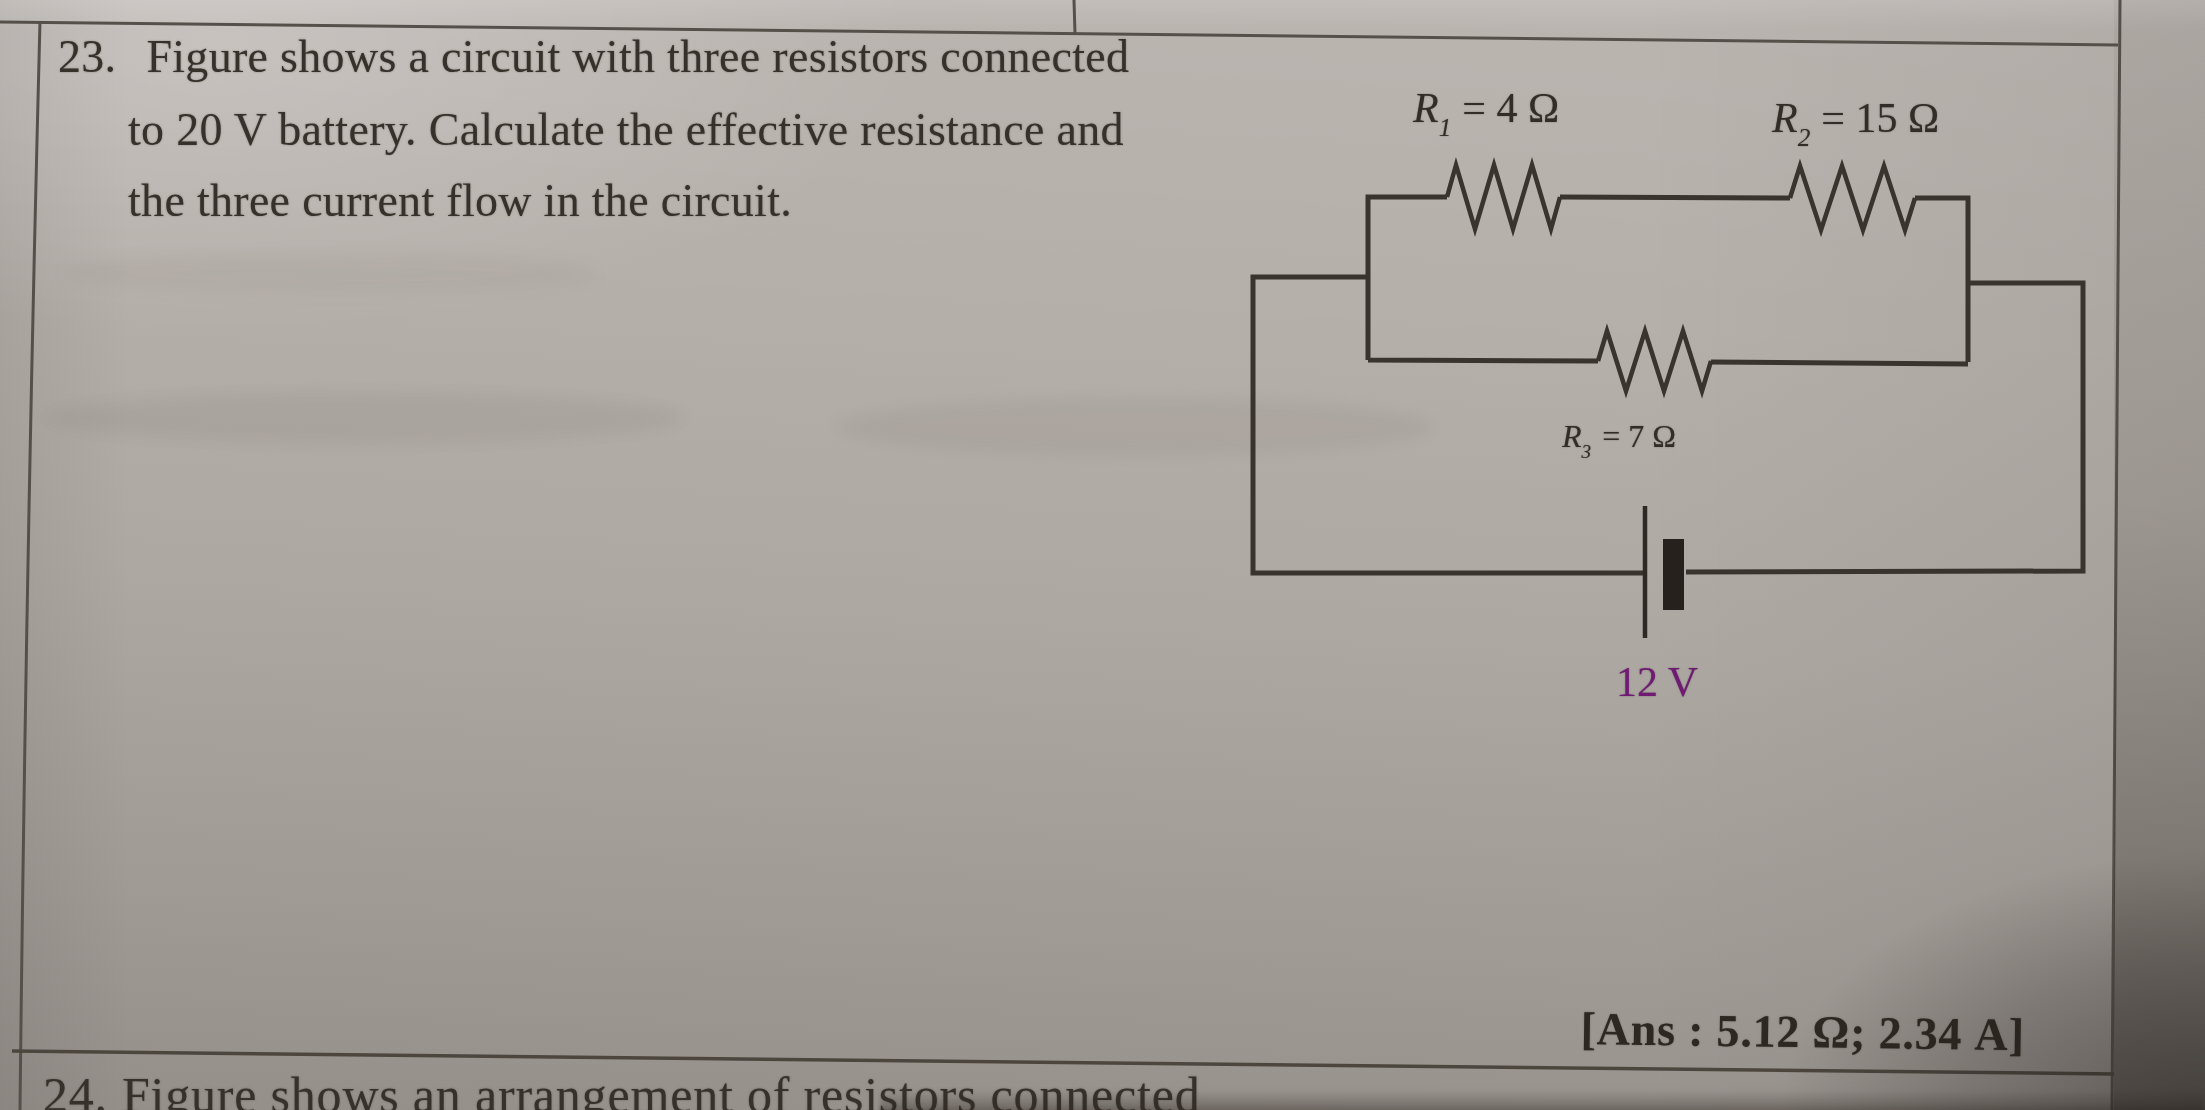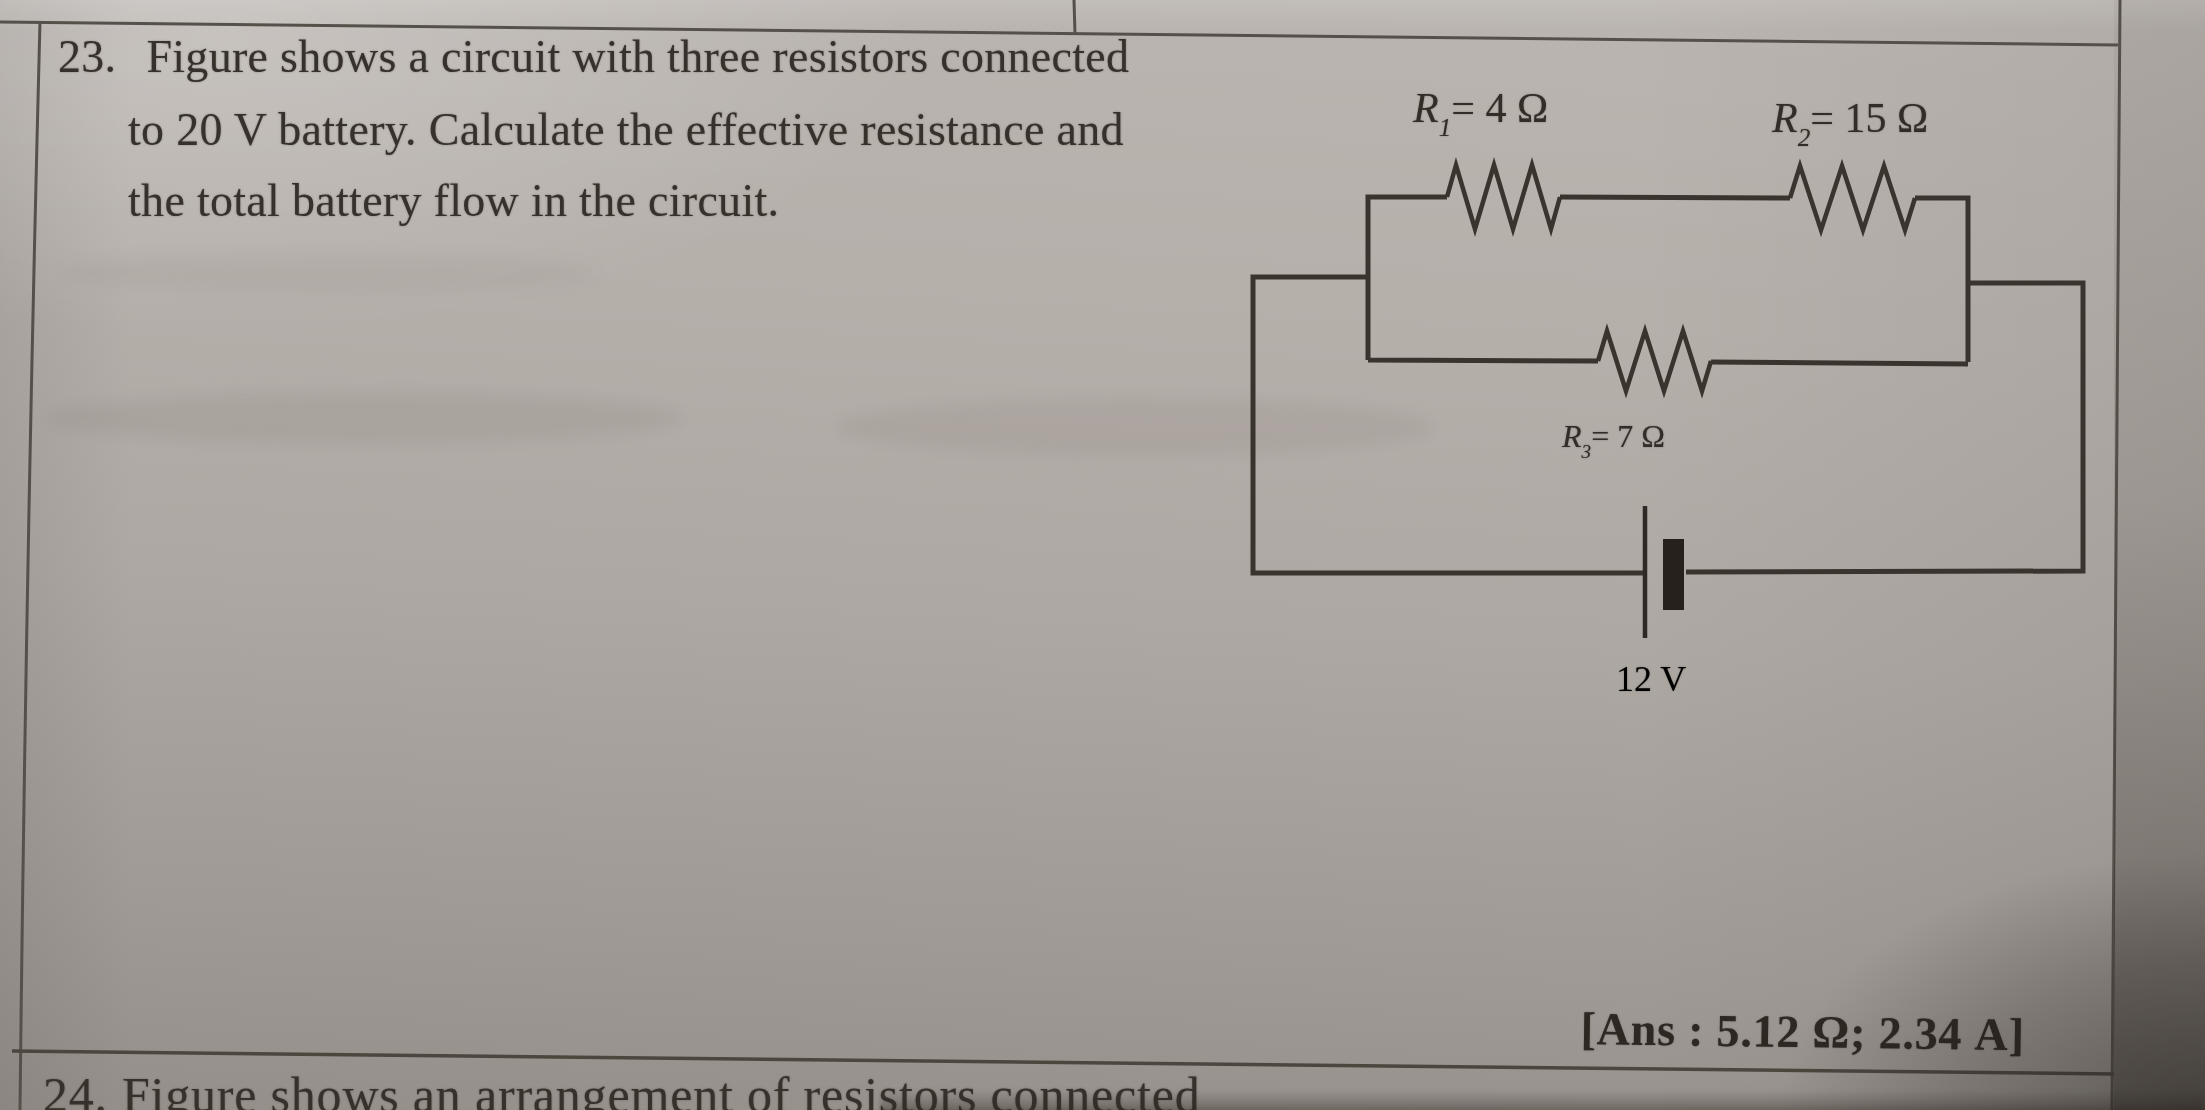--- a/index.html
+++ b/index.html
@@ -28,25 +28,25 @@
   .qnum{margin-right:30px;}
   .q24-line{left:43px;top:1068px;font-size:50px;letter-spacing:0.8px;}
   .q24-line .qnum{margin-right:14px;}
   .ans{position:absolute;left:1581px;top:1002px;font-size:46px;font-weight:bold;letter-spacing:0.8px;
     color:#2e2822;transform:rotate(0.8deg);transform-origin:left top;white-space:nowrap;
     text-shadow:0 0 1.5px rgba(46,40,34,0.5);z-index:2;}
   .rlabel{position:absolute;font-size:42px;color:#332d27;white-space:nowrap;
     text-shadow:0 0 1.5px rgba(51,45,39,0.55);z-index:2;}
   .rsym{font-style:italic;}
   .rlabel sub{font-size:0.6em;position:relative;top:0.2em;font-style:italic;}
-  .rval{}
+  .rval{margin-left:11px;}
   .lbl-r1{left:1413px;top:84px;}
   .lbl-r2{left:1772px;top:94px;}
   .lbl-r3{left:1562px;top:418px;font-size:32px;}
-  .lbl-batt{left:1616px;top:658px;font-size:36px;position:absolute;color:#000000;
+  .lbl-batt{left:1616px;top:658px;font-size:42px;position:absolute;color:#701a75;
     text-shadow:0 0 1.5px rgba(51,45,39,0.55);z-index:2;}
   .edge-right{left:2114px;top:0;width:91px;height:1110px;z-index:3;
     background:linear-gradient(180deg, rgba(70,62,55,0.06) 0%, rgba(70,62,55,0.13) 45%, rgba(50,44,38,0.30) 80%, rgba(40,35,30,0.44) 100%);}
   .corner-shadow{right:0;bottom:0;width:430px;height:260px;z-index:4;
     background:radial-gradient(ellipse at 100% 100%, rgba(30,26,22,0.45) 0%, rgba(30,26,22,0.22) 40%, rgba(30,26,22,0) 70%);}
   .bottom-band{left:880px;bottom:-6px;width:1325px;height:26px;z-index:3;filter:blur(2px);
     background:linear-gradient(0deg, rgba(45,39,33,0.55) 0%, rgba(45,39,33,0.18) 60%, rgba(45,39,33,0) 100%);}
 </style>
 </head>
 <body>
@@ -74,21 +74,21 @@
     <path stroke-width="4.5" d="M 1790,198 l 10,-32 l 21,64 l 21,-64 l 21,64 l 21,-64 l 21,64 l 10,-32"></path>
     <path stroke-width="4.5" d="M 1598,361 l 9,-30 l 19,60 l 19,-60 l 19,60 l 19,-60 l 19,60 l 9,-30"></path>
     <path stroke-width="4.5" stroke="#2e2925" d="M 1645,506 L 1645,638"></path>
   </g>
   <rect x="1663" y="539" width="21" height="71" fill="#26211c"></rect>
 </svg>
 
 <div>
   <div class="qtext q23-l1"><span class="qnum">23.</span><span>Figure shows a circuit with three resistors connected</span></div>
   <div class="qtext q23-l2">to 20 V battery. Calculate the effective resistance and</div>
-  <div class="qtext q23-l3">the total battery flow in the circuit.</div>
+  <div class="qtext q23-l3">the three current flow in the circuit.</div>
 </div>
 
 <div class="rlabel lbl-r1"><span class="rsym">R</span><sub>1</sub><span class="rval">= 4 Ω</span></div>
 
 <div class="rlabel lbl-r2"><span class="rsym">R</span><sub>2</sub><span class="rval">= 15 Ω</span></div>
 
 <div class="rlabel lbl-r3"><span class="rsym">R</span><sub>3</sub><span class="rval">= 7 Ω</span></div>
 
 <div class="lbl-batt">12 V</div>
 

